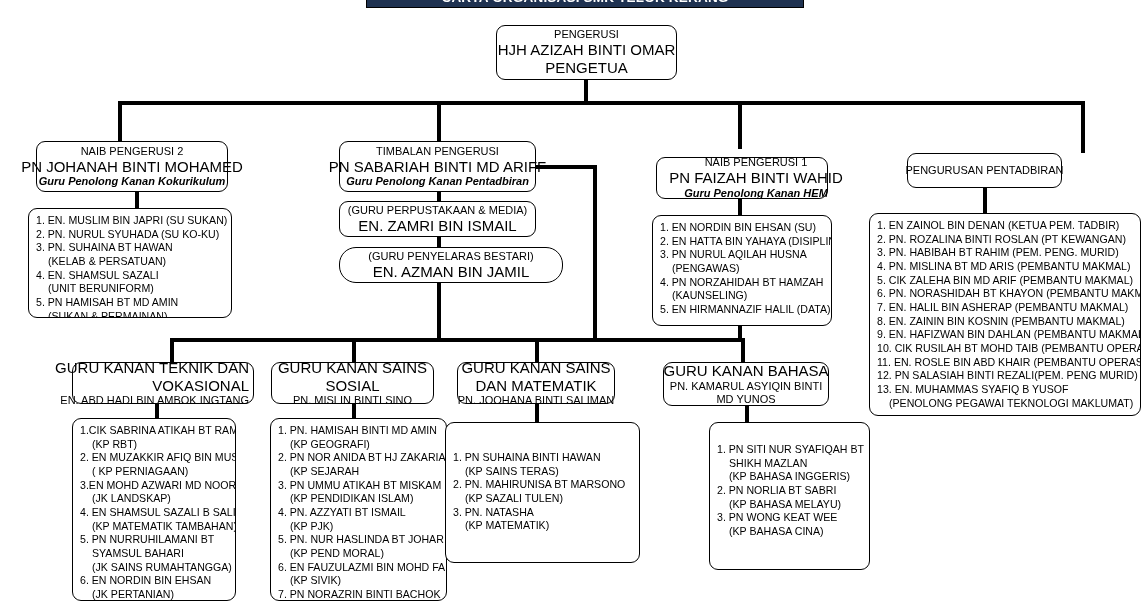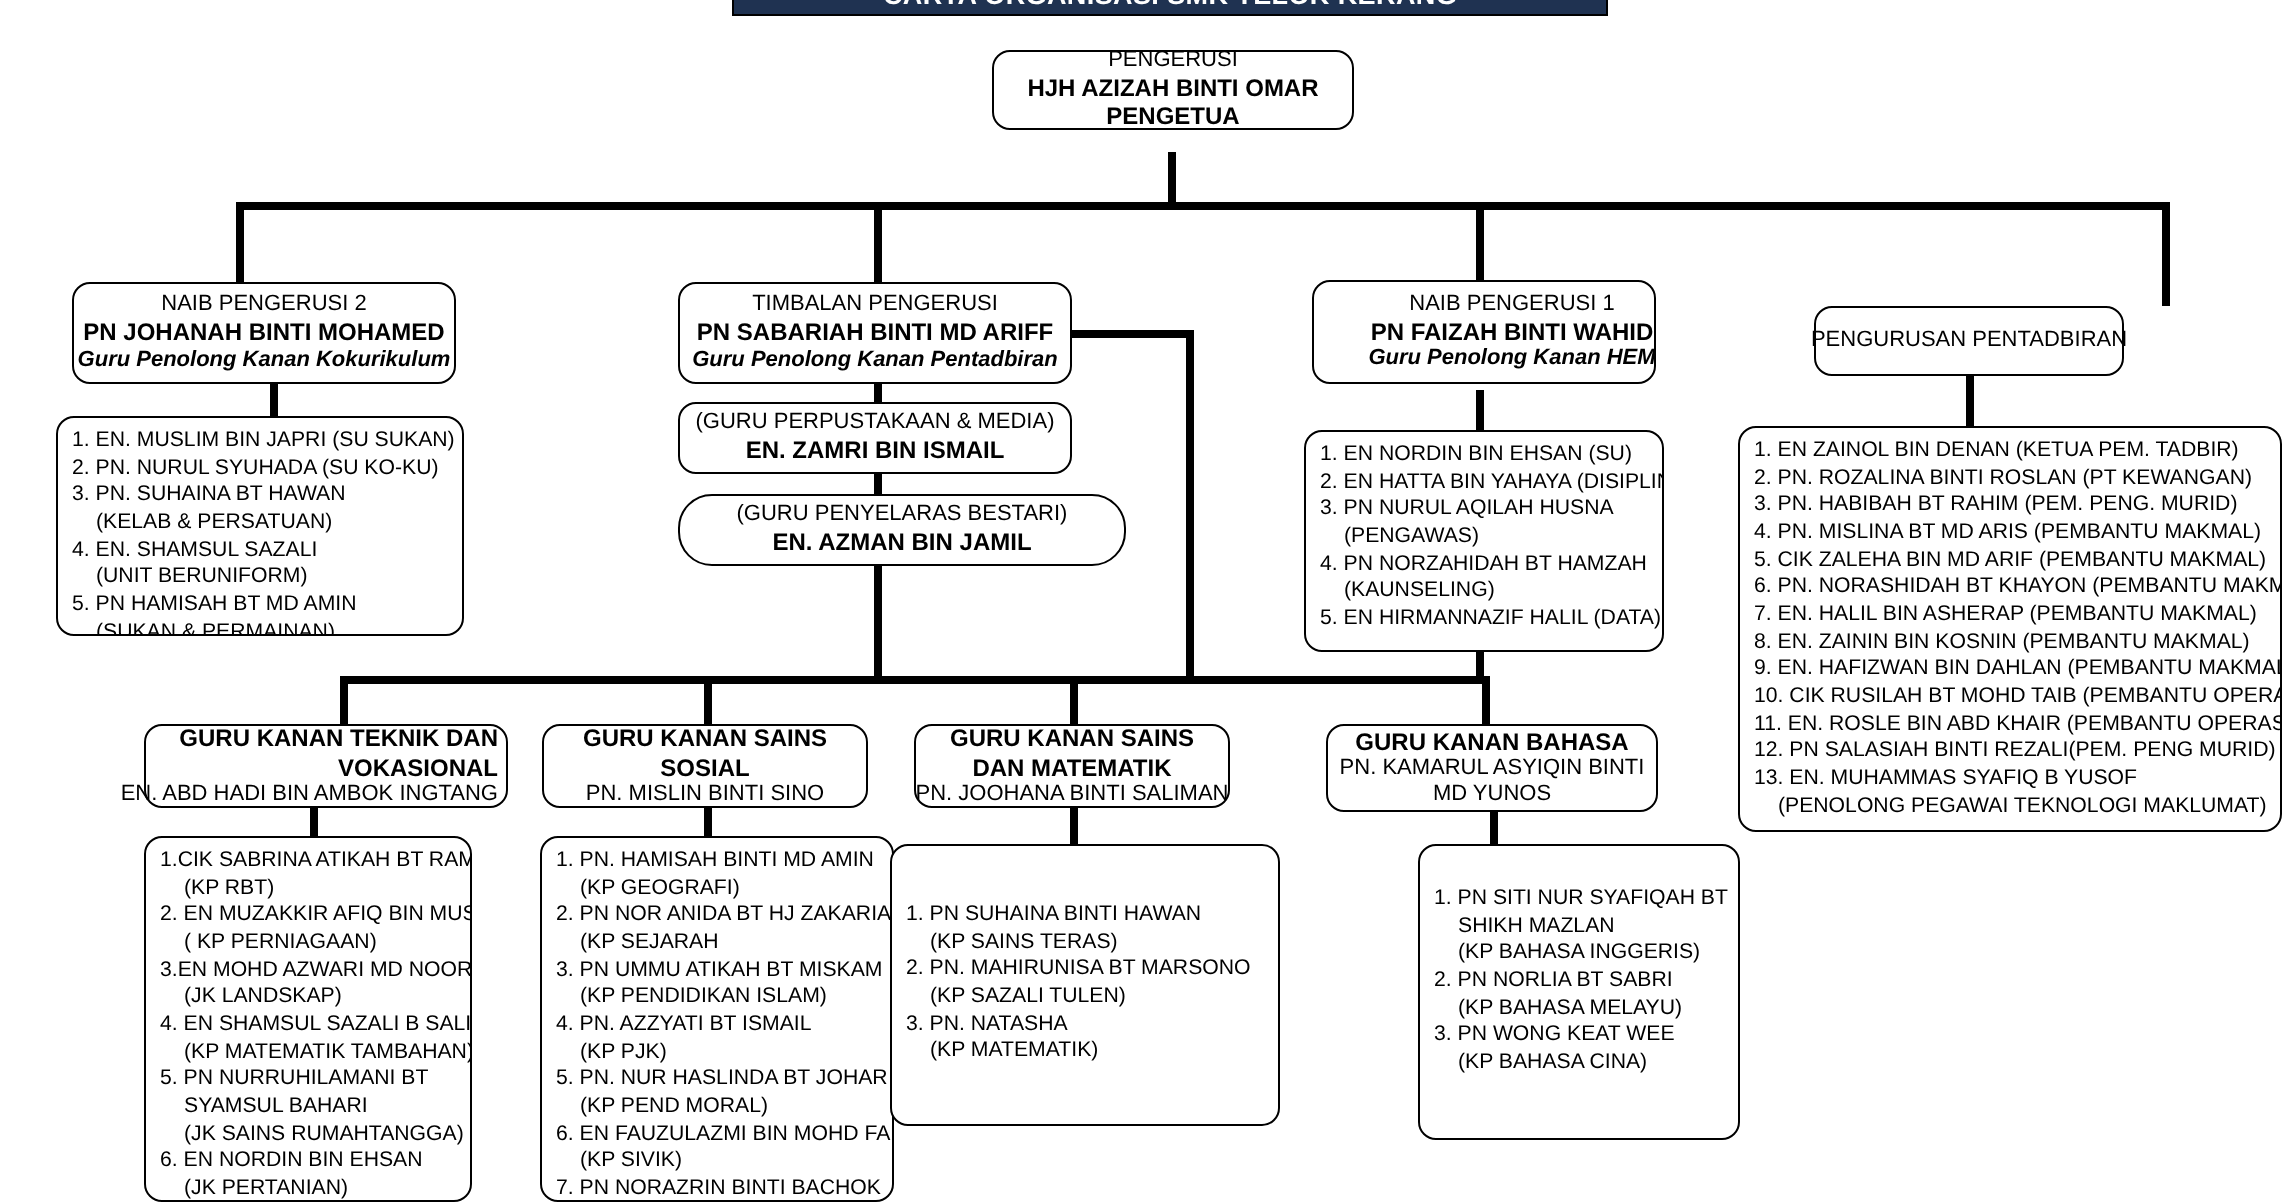--- a/index.html
+++ b/index.html
@@ -38,21 +38,21 @@
     display:flex;
     flex-direction:column;
     align-items:center;
     justify-content:center;
     text-align:center;
     z-index:20;
     padding:2px 4px;
   }
   .box .ln{line-height:1.18;white-space:nowrap;}
   .reg{font-size:11px;font-weight:normal;}
-  .bold{font-size:12px;font-weight:bold;}
+  .bold{font-size:15px;font-weight:normal;}
   .ital{font-size:11px;font-weight:bold;font-style:italic;}
 
   
   .listbox{
     position:absolute;
     box-sizing:border-box;
     border:1.4px solid #000;
     border-radius:9px;
     background:#ffffff;
     z-index:20;
@@ -102,21 +102,21 @@
   <div class="v" style="left:170px;top:338px;height:24px;"></div>
   <div class="v" style="left:352px;top:338px;height:24px;"></div>
   <div class="v" style="left:535px;top:338px;height:24px;"></div>
   <div class="v" style="left:741px;top:338px;height:24px;"></div>
 
   <div class="v" style="left:155px;top:404px;height:14px;"></div>
   <div class="v" style="left:352px;top:404px;height:14px;"></div>
   <div class="v" style="left:535px;top:404px;height:18px;"></div>
   <div class="v" style="left:745px;top:406px;height:16px;"></div>
 
-  <div class="box" style="left:496px;top:25px;width:181px;height:40px;">
+  <div class="box" style="left:496px;top:25px;width:181px;height:55px;">
     <div class="ln reg">PENGERUSI</div>
     <div class="ln bold">HJH AZIZAH BINTI OMAR</div>
     <div class="ln bold">PENGETUA</div>
   </div>
 
   <div class="box" style="left:36px;top:141px;width:192px;height:51px;">
     <div class="ln reg">NAIB PENGERUSI 2</div>
     <div class="ln bold">PN JOHANAH BINTI MOHAMED</div>
     <div class="ln ital">Guru Penolong Kanan Kokurikulum</div>
   </div>
@@ -135,21 +135,21 @@
   </div>
   <div class="box" style="left:339px;top:201px;width:197px;height:36px;">
     <div class="ln reg">(GURU PERPUSTAKAAN &amp; MEDIA)</div>
     <div class="ln bold">EN. ZAMRI BIN ISMAIL</div>
   </div>
   <div class="box" style="left:339px;top:247px;width:224px;height:36px;border-radius:17px;">
     <div class="ln reg">(GURU PENYELARAS BESTARI)</div>
     <div class="ln bold">EN. AZMAN BIN JAMIL</div>
   </div>
 
-  <div class="box" style="left:656px;top:140px;width:172px;height:52px;padding-left:32px;">
+  <div class="box" style="left:656px;top:157px;width:172px;height:42px;padding-left:32px;">
     <div class="ln reg">NAIB PENGERUSI 1</div>
     <div class="ln bold">PN FAIZAH BINTI WAHID</div>
     <div class="ln ital">Guru Penolong Kanan HEM</div>
   </div>
   <div class="listbox" style="left:652px;top:215px;width:180px;height:111px;">
     <div class="li"><span>1. EN NORDIN BIN EHSAN (SU)</span></div>
     <div class="li"><span>2. EN HATTA BIN YAHAYA (DISIPLIN)</span></div>
     <div class="li"><span>3. PN NURUL AQILAH HUSNA</span><span class="sub">(PENGAWAS)</span></div>
     <div class="li"><span>4. PN NORZAHIDAH BT HAMZAH</span><span class="sub">(KAUNSELING)</span></div>
     <div class="li"><span>5. EN HIRMANNAZIF HALIL (DATA)</span></div>

